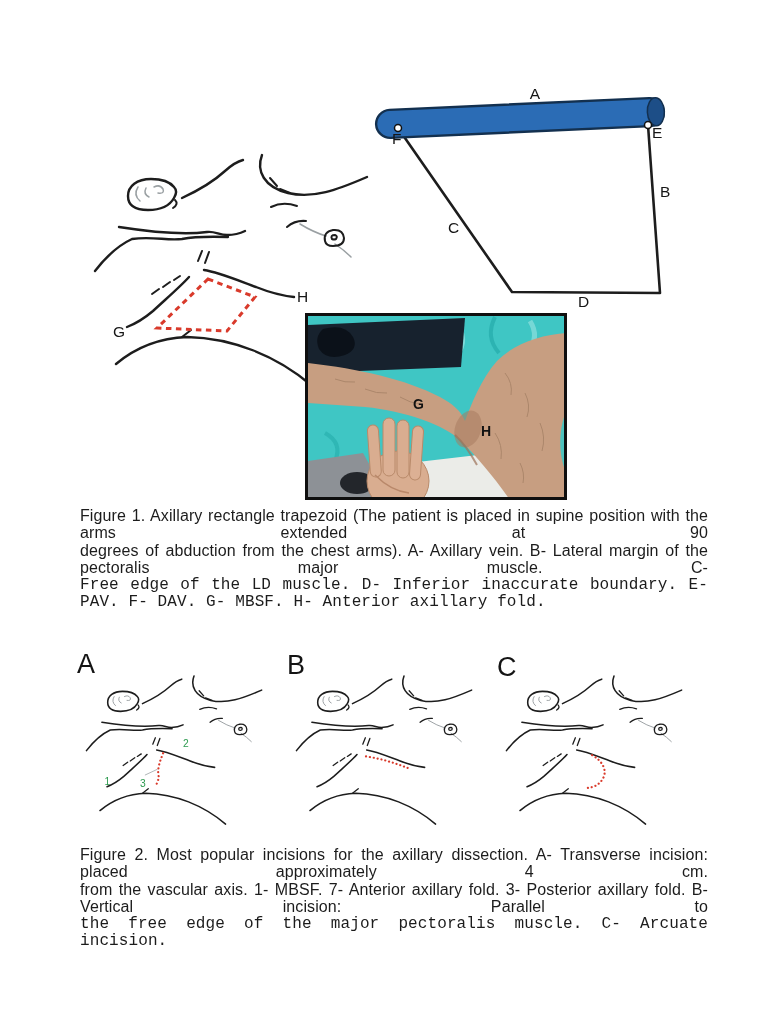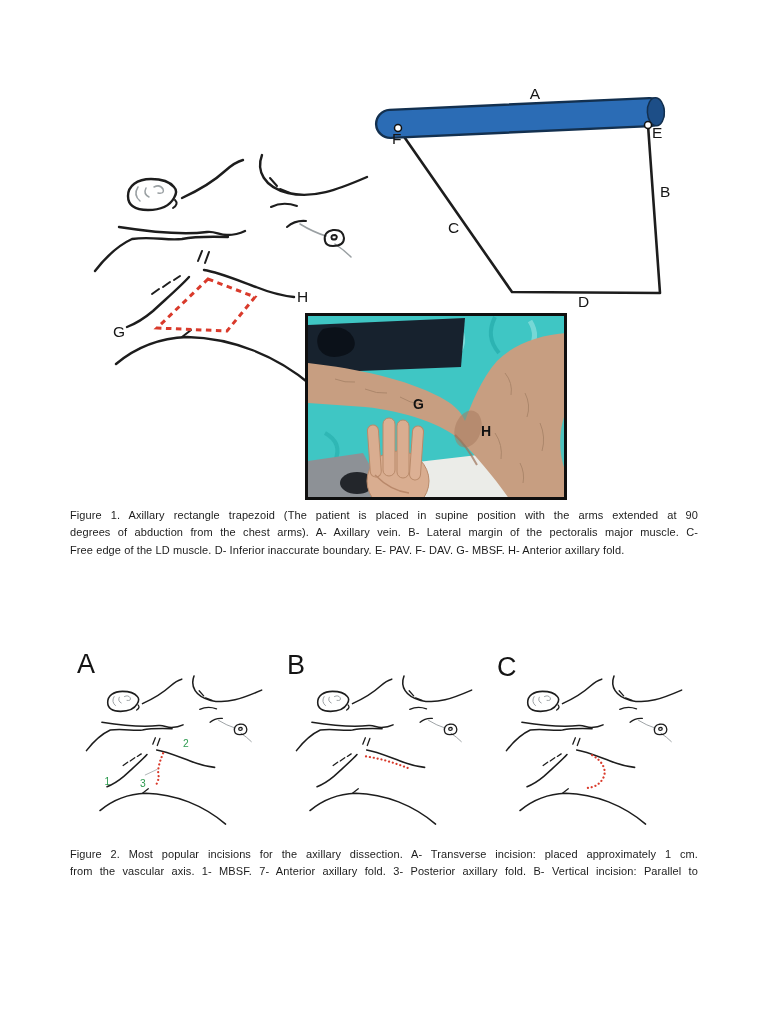--- a/index.html
+++ b/index.html
@@ -1,22 +1,22 @@
 <!DOCTYPE html>
 <html><head>
 <meta charset="utf-8">
 <style>
   html,body{margin:0;padding:0;}
   .page{position:relative;width:768px;height:1024px;background:#ffffff;overflow:hidden;
         font-family:"Liberation Sans",sans-serif;color:#1b1b1b;}
   .abs{position:absolute;}
-  .caption{position:absolute;left:70px;width:628px;font-size:11px;line-height:17.4px;
+  .caption{position:absolute;left:80px;width:628px;font-size:16px;line-height:17.4px;
            color:#1c1c1c;letter-spacing:.1px;}
   .cap-line{text-align:justify;text-align-last:justify;}
-  .cap-line.last{text-align-last:left;}
+  .cap-line.last{text-align-last:left;font-family:Liberation Mono, monospace;}
   .panel-letter{position:absolute;font-size:27px;color:#141414;letter-spacing:1px;}
   .ink{stroke:#1d1d1d;stroke-width:2.4;fill:none;stroke-linecap:round;stroke-linejoin:round;}
   .ink-thin{stroke:#1d1d1d;stroke-width:2;fill:none;stroke-linecap:round;}
   .lt{stroke:#9aa0a3;stroke-width:1.5;fill:none;stroke-linecap:round;}
   .lbl{font-family:"Liberation Sans",sans-serif;font-size:15.5px;fill:#161616;}
   .plbl{font-family:"Liberation Sans",sans-serif;font-size:14px;font-weight:bold;fill:#111;}
   .gnum{font-family:"Liberation Sans",sans-serif;font-size:16px;}
   .dashred{fill:none;stroke-width:3;stroke-dasharray:5.5 4.5;stroke-linecap:butt;}
   .dotred{fill:none;stroke-width:3.4;stroke-dasharray:0.1 6;stroke-linecap:round;}
   svg{display:block;}
@@ -156,17 +156,18 @@
     <use href="#anatomy"></use>
     <path class="dotred" d="M 118,140 C 140,143 162,150 183,158" stroke="#d93a2b"></path>
   </svg>
 
   <svg class="abs" style="left:500px;top:666px" width="190" height="168" viewBox="0 0 295 260">
     <use href="#anatomy"></use>
     <path class="dotred" d="M 143,138 C 158,146 166,160 161,172 C 156,183 146,189 132,189" stroke="#d93a2b"></path>
   </svg>
 
   <div class="caption" style="top:846px">
-    <div class="cap-line">Figure 2. Most popular incisions for the axillary dissection. A- Transverse incision: placed approximately 1 cm.</div>
+    <div class="cap-line">Figure 2. Most popular incisions for the axillary dissection. A- Transverse incision: placed approximately 4 cm.</div>
     <div class="cap-line">from the vascular axis. 1- MBSF. 7- Anterior axillary fold. 3- Posterior axillary fold. B- Vertical incision: Parallel to</div>
+    <div class="cap-line last">the free edge of the major pectoralis muscle. C- Arcuate incision.</div>
   </div>
 
 </div>
 
 </body></html>

